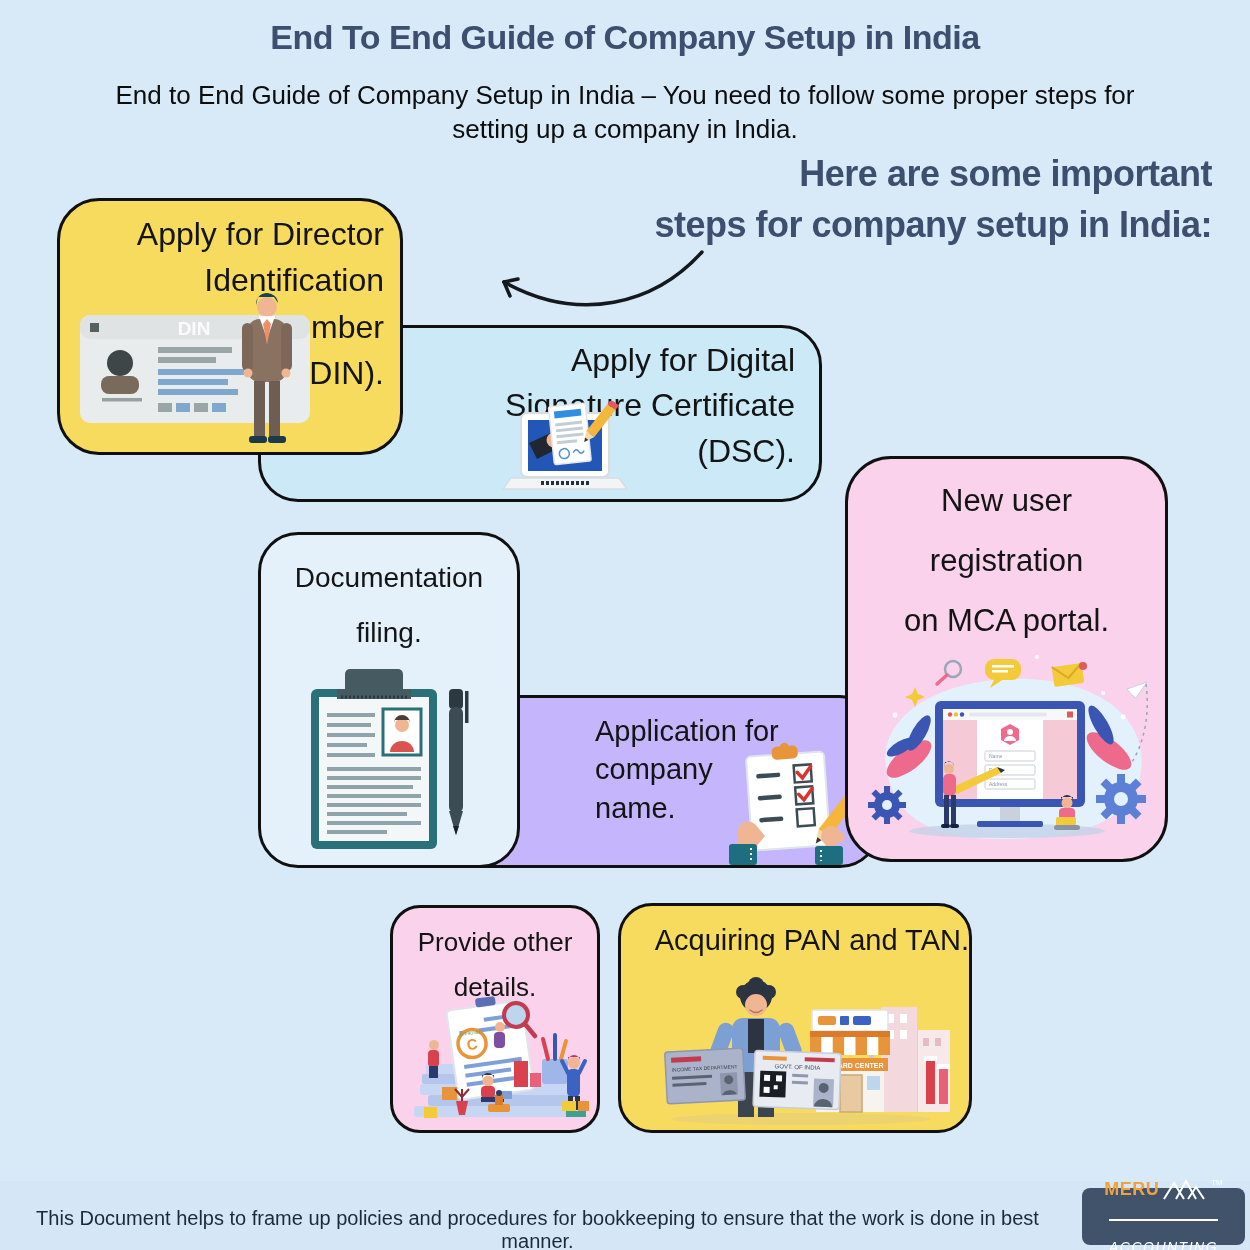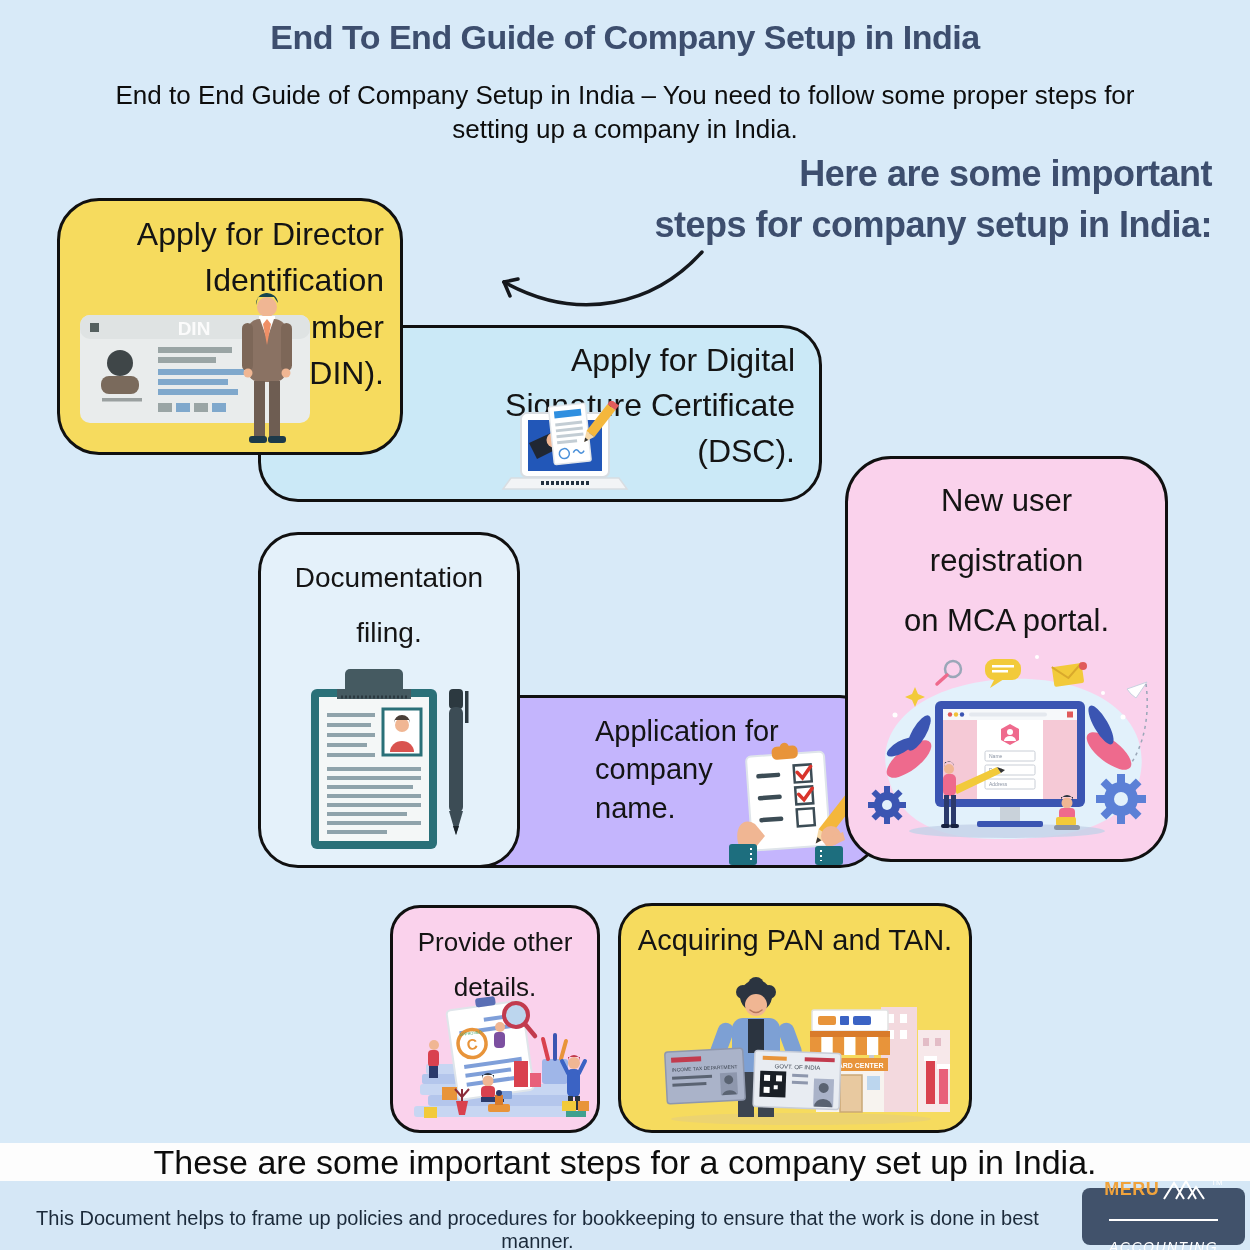--- a/index.html
+++ b/index.html
@@ -36,21 +36,21 @@
 
   .box-name{left:430px;top:695px;width:450px;height:173px;background:#c4b5fd;border-radius:40px;z-index:3;}
   .box-name .box-label{position:absolute;top:14px;left:162px;text-align:left;font-size:29px;line-height:1.32;}
   .name-art{position:absolute;right:4px;bottom:0px;width:170px;height:125px;}
 
   .box-other{left:390px;top:905px;width:210px;height:228px;background:#fad2ec;border-radius:30px;z-index:5;}
   .box-other .box-label{position:absolute;top:12px;left:0;right:0;text-align:center;font-size:26px;line-height:1.72;}
   .other-art{position:absolute;left:3px;bottom:6px;width:200px;height:135px;}
 
   .box-pan{left:618px;top:903px;width:354px;height:230px;background:#f6db5e;border-radius:34px;z-index:5;}
-  .box-pan .box-label{position:absolute;top:18px;left:0;right:0;text-align:center;font-size:29px;}
+  .box-pan .box-label{position:absolute;top:18px;left:0;right:0;text-align:right;font-size:29px;}
   .pan-art{position:absolute;left:5px;bottom:3px;width:340px;height:155px;}
 
   .band{position:absolute;left:0;top:1143px;width:1250px;height:38px;background:#fdfdfd;z-index:7;}
   .band p{margin:0;line-height:38px;text-align:center;font-size:34px;color:#0d0d0d;}
 
   .footerbar{position:absolute;left:0;top:1181px;width:1250px;height:69px;background:#d5e7f6;z-index:7;}
   .disclaimer{position:absolute;top:26px;left:0;right:175px;margin:0;text-align:center;
               font-size:20px;color:#1b2a3a;}
   .logo{position:absolute;right:5px;top:7px;width:163px;height:57px;background:#41526b;border-radius:8px;
         display:flex;flex-direction:column;align-items:center;justify-content:center;}
@@ -469,23 +469,20 @@
           <rect x="148" y="114" width="4" height="4" fill="#ffffff"></rect>
         <rect x="166" y="102" width="16" height="3" fill="#8e97ad"></rect>
         <rect x="166" y="109" width="16" height="3" fill="#8e97ad"></rect>
         <rect x="188" y="106" width="20" height="28" fill="#aab3c9"></rect>
         <circle cx="198" cy="115" r="5" fill="#5a6372"></circle>
         <path d="M189,134 a9,8 0 0 1 18,0 z" fill="#5a6372"></path>
       </g>
     </svg>
   </section>
 
-  <div class="band">
-    <p>These are some important steps for a company set up in India.</p>
-  </div>
 
   <div class="footerbar">
     <p class="disclaimer">This Document helps to frame up policies and procedures for bookkeeping to ensure that the work is done in best manner.</p>
     <div class="logo">
       <div class="logo-top">
         <span class="logo-brand">MERU</span>
         <svg width="44" height="22" viewBox="0 0 44 22">
           <polyline points="1,21 11,5 21,21" fill="none" stroke="#ffffff" stroke-width="2"></polyline>
           <polyline points="13,21 23,3 33,21" fill="none" stroke="#ffffff" stroke-width="2"></polyline>
           <polyline points="25,21 33,9 41,21" fill="none" stroke="#ffffff" stroke-width="2"></polyline>

